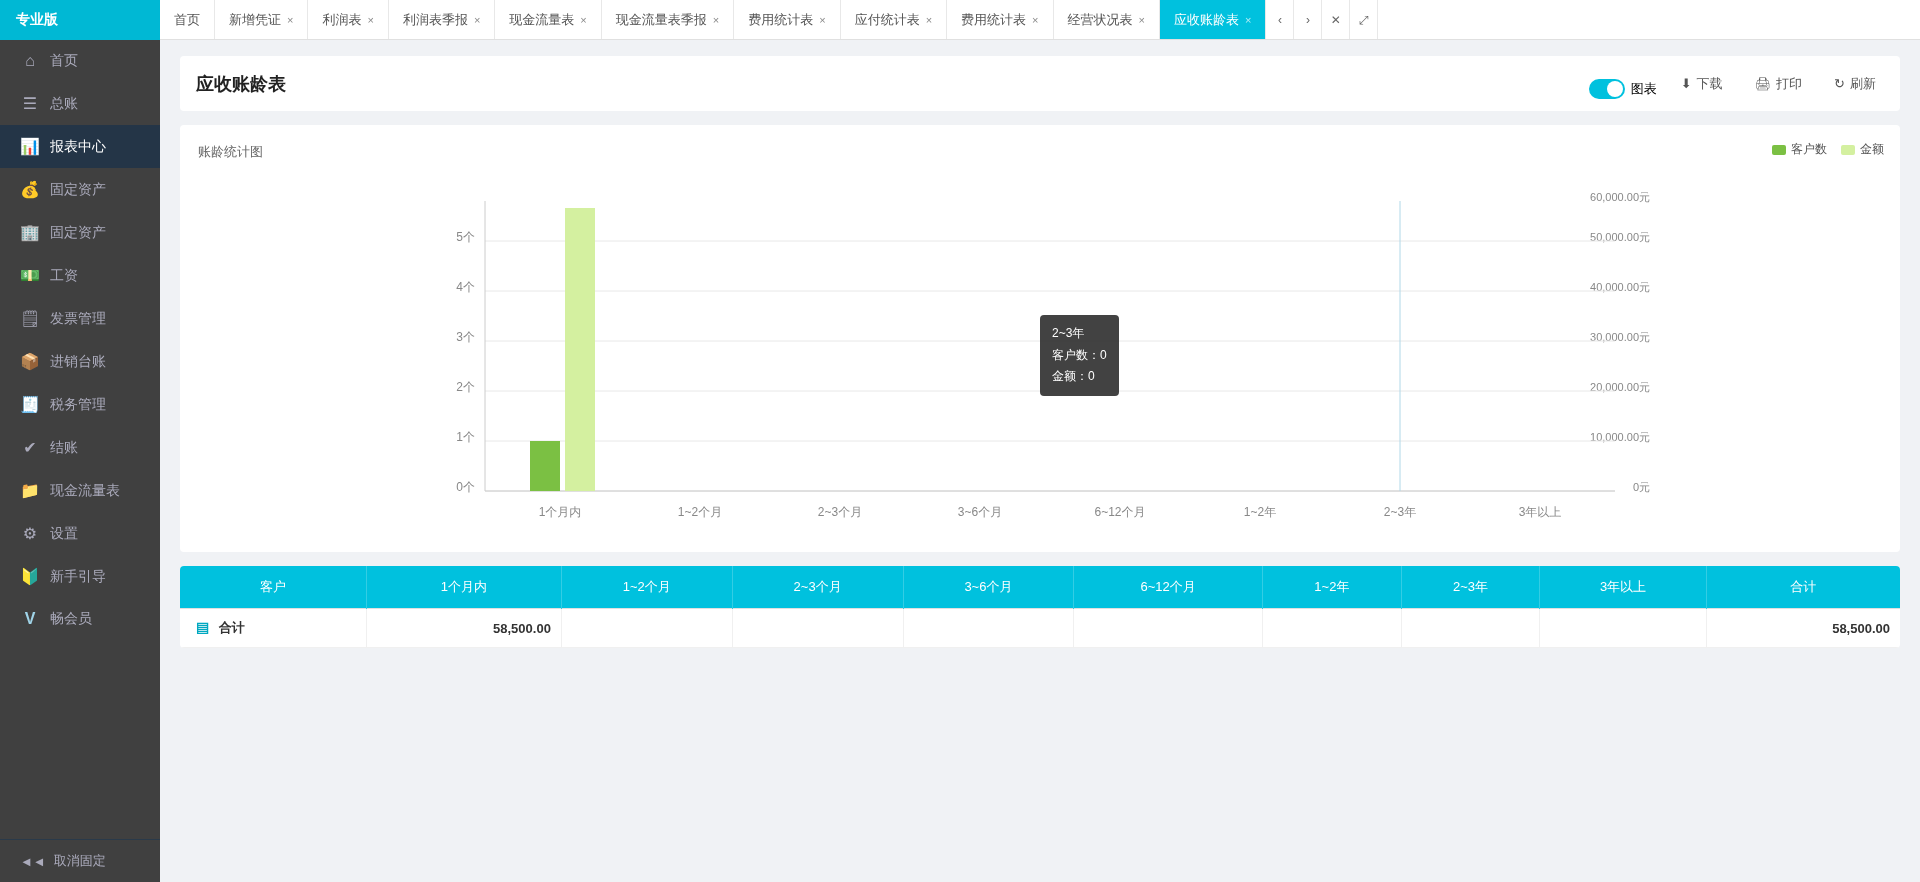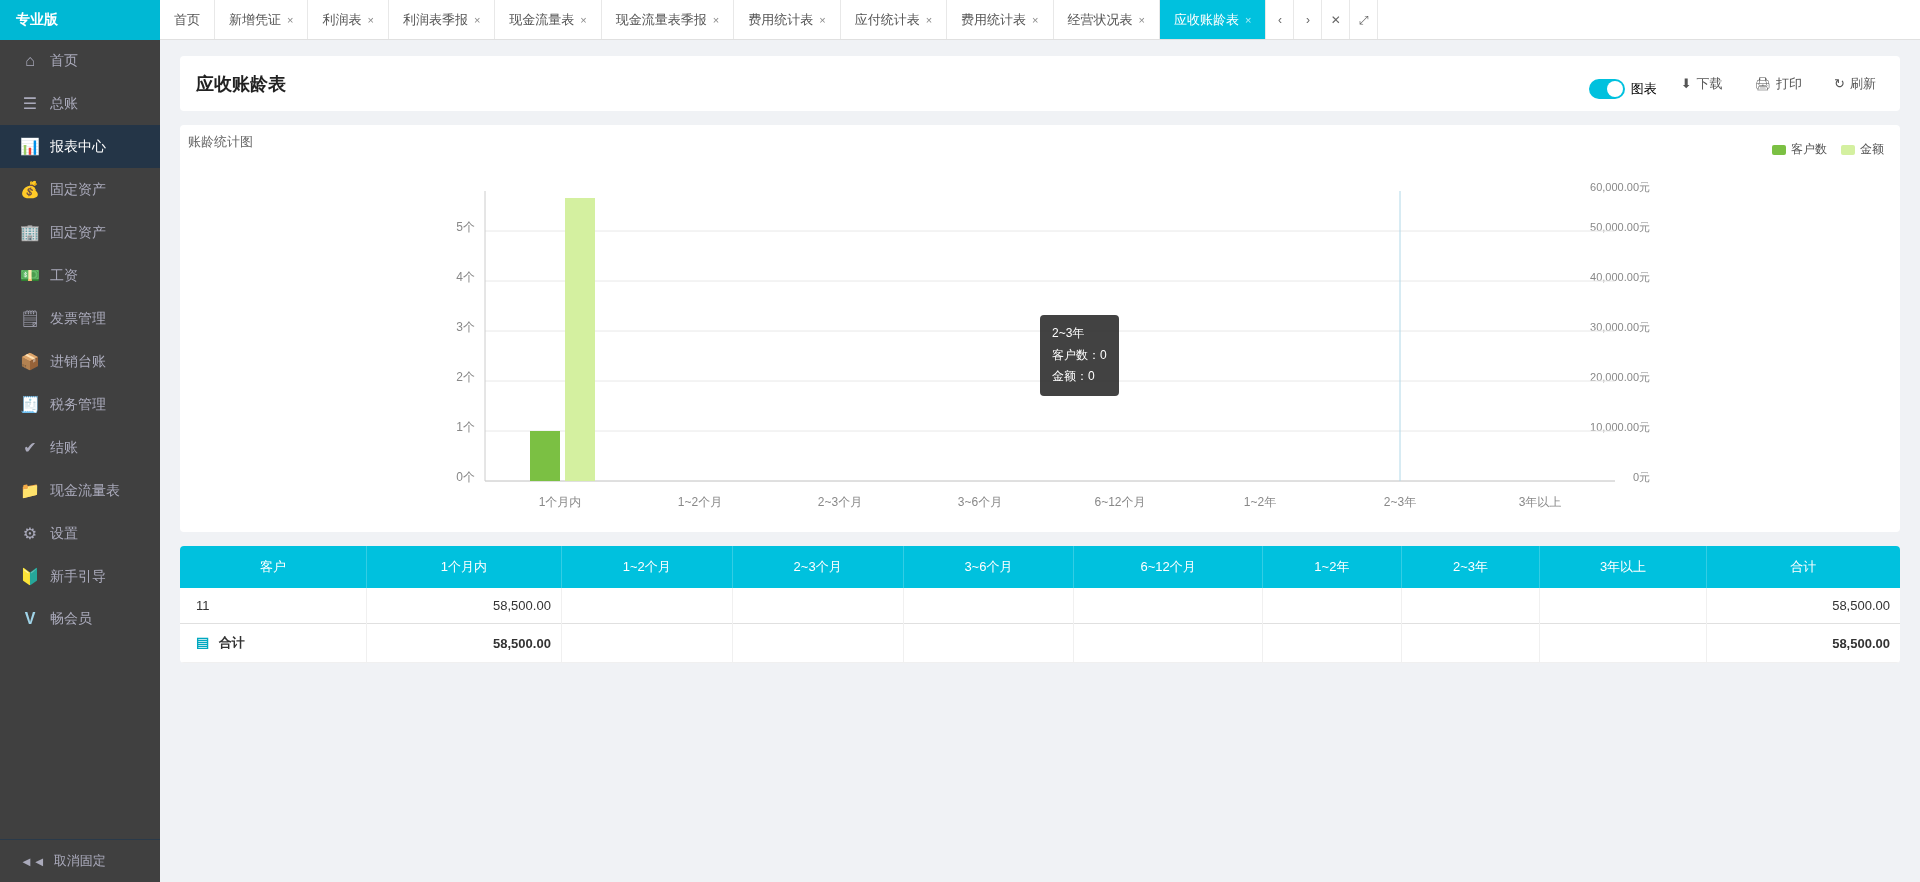--- a/index.html
+++ b/index.html
@@ -154,21 +154,21 @@
       color: #555;
       cursor: pointer;
       font-size: 13px;
       padding: 4px 8px;
     }
 
     
     .chart-container {
       background: #fff;
       border-radius: 4px;
-      padding: 8px;
+      padding: 18px;
       margin-bottom: 14px;
       position: relative;
     }
     .chart-title {
       font-size: 13px;
       color: #666;
       margin-bottom: 10px;
     }
     .chart-legend {
       position: absolute;
@@ -478,32 +478,20 @@
             <th>2~3个月</th>
             <th>3~6个月</th>
             <th>6~12个月</th>
             <th>1~2年</th>
             <th>2~3年</th>
             <th>3年以上</th>
             <th>合计</th>
           </tr>
         </thead>
         <tbody>
-          <tr>
-            <td>11</td>
-            <td style="text-align:right;">58,500.00</td>
-            <td></td>
-            <td></td>
-            <td></td>
-            <td></td>
-            <td></td>
-            <td></td>
-            <td></td>
-            <td style="text-align:right;">58,500.00</td>
-          </tr>
           <tr class="total-row">
             <td>
               <span class="total-icon">▤</span>
               <span>合计</span>
             </td>
             <td style="text-align:right;">58,500.00</td>
             <td></td>
             <td></td>
             <td></td>
             <td></td>

